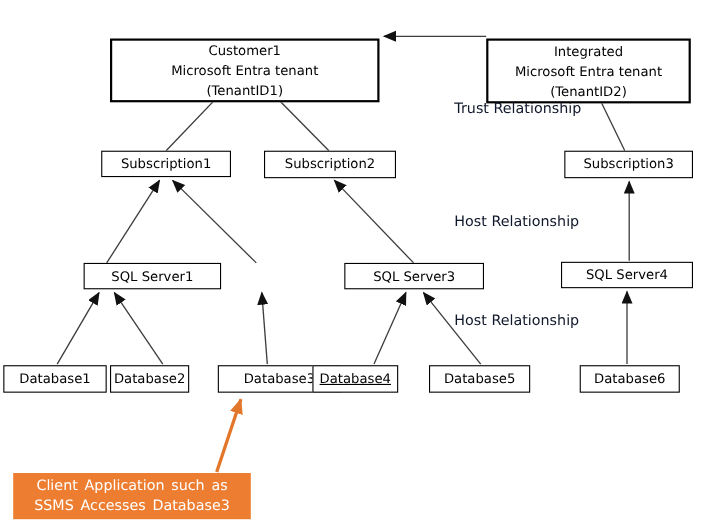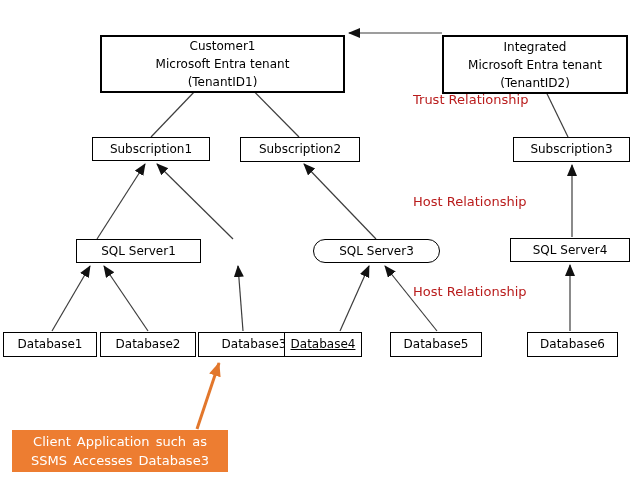--- a/index.html
+++ b/index.html
@@ -10,21 +10,21 @@
   #edges{position:absolute;left:0;top:0;pointer-events:none;}
   .box{
     position:absolute;box-sizing:border-box;background:#ffffff;border:1px solid #000000;
     display:flex;align-items:center;justify-content:center;text-align:center;
     font-size:12px;line-height:1.2;white-space:nowrap;
   }
   .box.thick{border-width:2px;}
   .tenant{flex-direction:column;justify-content:center;margin-top:31px;}
   .tenant span{display:block;line-height:18px;}
   .rel-label{
-    position:absolute;font-size:13px;color:#b91c1c;white-space:nowrap;
+    position:absolute;font-size:13px;color:#0f172a;white-space:nowrap;
   }
   .callout{
     position:absolute;box-sizing:border-box;background:#ED7D31;color:#FFFFFF;
     display:flex;flex-direction:column;align-items:center;justify-content:center;
     text-align:center;font-size:13px;line-height:19px;white-space:nowrap;word-spacing:2px;
   }
 </style>
 </head>
 <body>
 
@@ -72,25 +72,25 @@
 
   <div class="rel-label" style="left:413px;top:92px;">Trust Relationship</div>
   <div class="rel-label" style="left:413px;top:194px;">Host Relationship</div>
   <div class="rel-label" style="left:413px;top:284px;">Host Relationship</div>
 
   <div class="box" style="left:92px;top:137px;width:118px;height:24px;">Subscription1</div>
   <div class="box" style="left:240px;top:137px;width:120px;height:25px;">Subscription2</div>
   <div class="box" style="left:513px;top:137px;width:117px;height:25px;">Subscription3</div>
 
   <div class="box" style="left:33px;top:239px;width:125px;height:24px;margin-left:43px;">SQL Server1</div>
-  <div class="box" style="left:313px;top:239px;width:127px;height:24px;border-radius:12px;">SQL Server3</div>
+  <div class="box" style="left:313px;top:239px;width:127px;height:24px;">SQL Server3</div>
   <div class="box" style="left:510px;top:238px;width:120px;height:24px;">SQL Server4</div>
 
   <div class="box" style="left:3px;top:332px;width:94px;height:25px;">Database1</div>
-  <div class="box" style="left:100px;top:332px;width:96px;height:25px;">Database2</div>
+  <div class="box" style="left:100px;top:332px;width:72px;height:25px;">Database2</div>
   <div class="box" style="left:198px;top:332px;width:112px;height:25px;">Database3</div>
   <div class="box" style="left:284px;top:332px;width:78px;height:25px;text-decoration:underline;">Database4</div>
   <div class="box" style="left:390px;top:332px;width:92px;height:25px;">Database5</div>
   <div class="box" style="left:527px;top:332px;width:91px;height:25px;">Database6</div>
 
   <div class="callout" style="left:12px;top:430px;width:216px;height:42px;">
     <span>Client Application such as</span>
     <span>SSMS Accesses Database3</span>
   </div>
 

